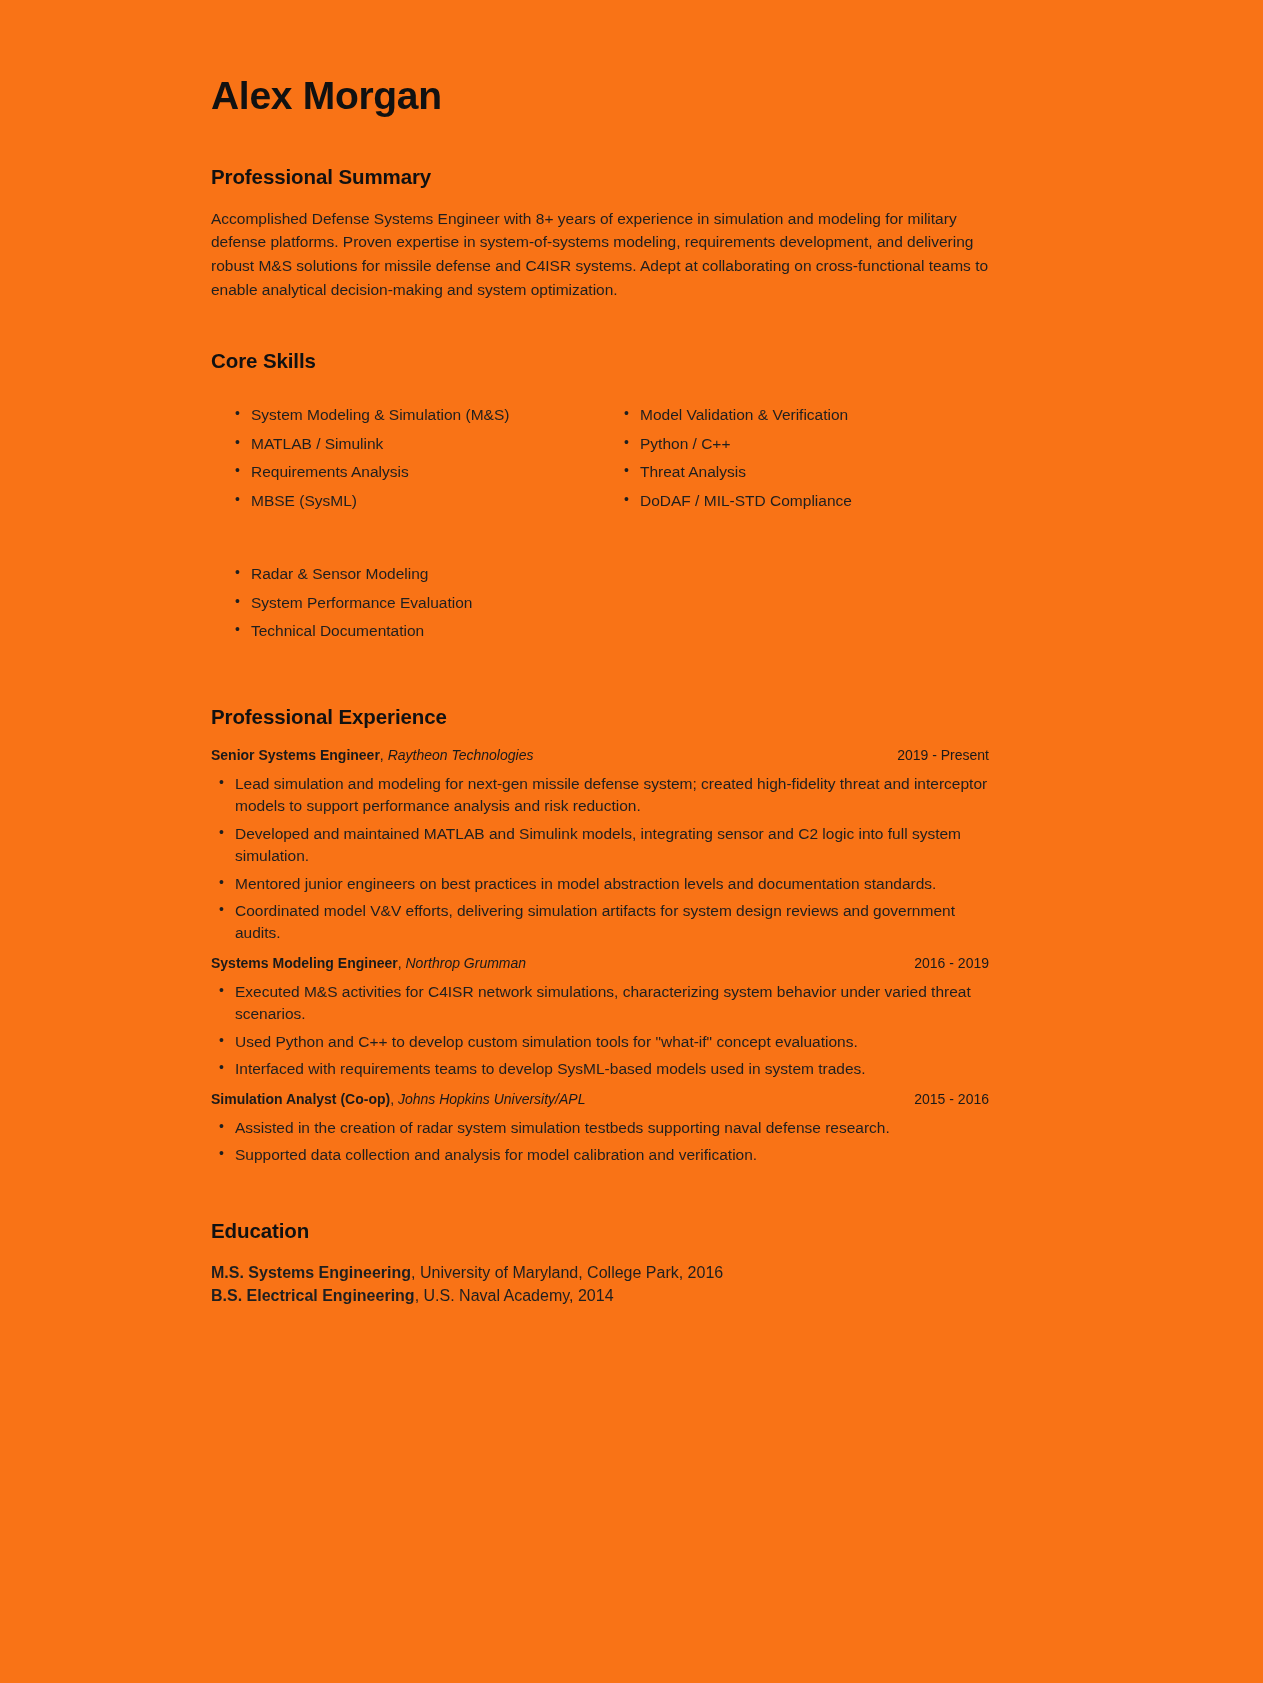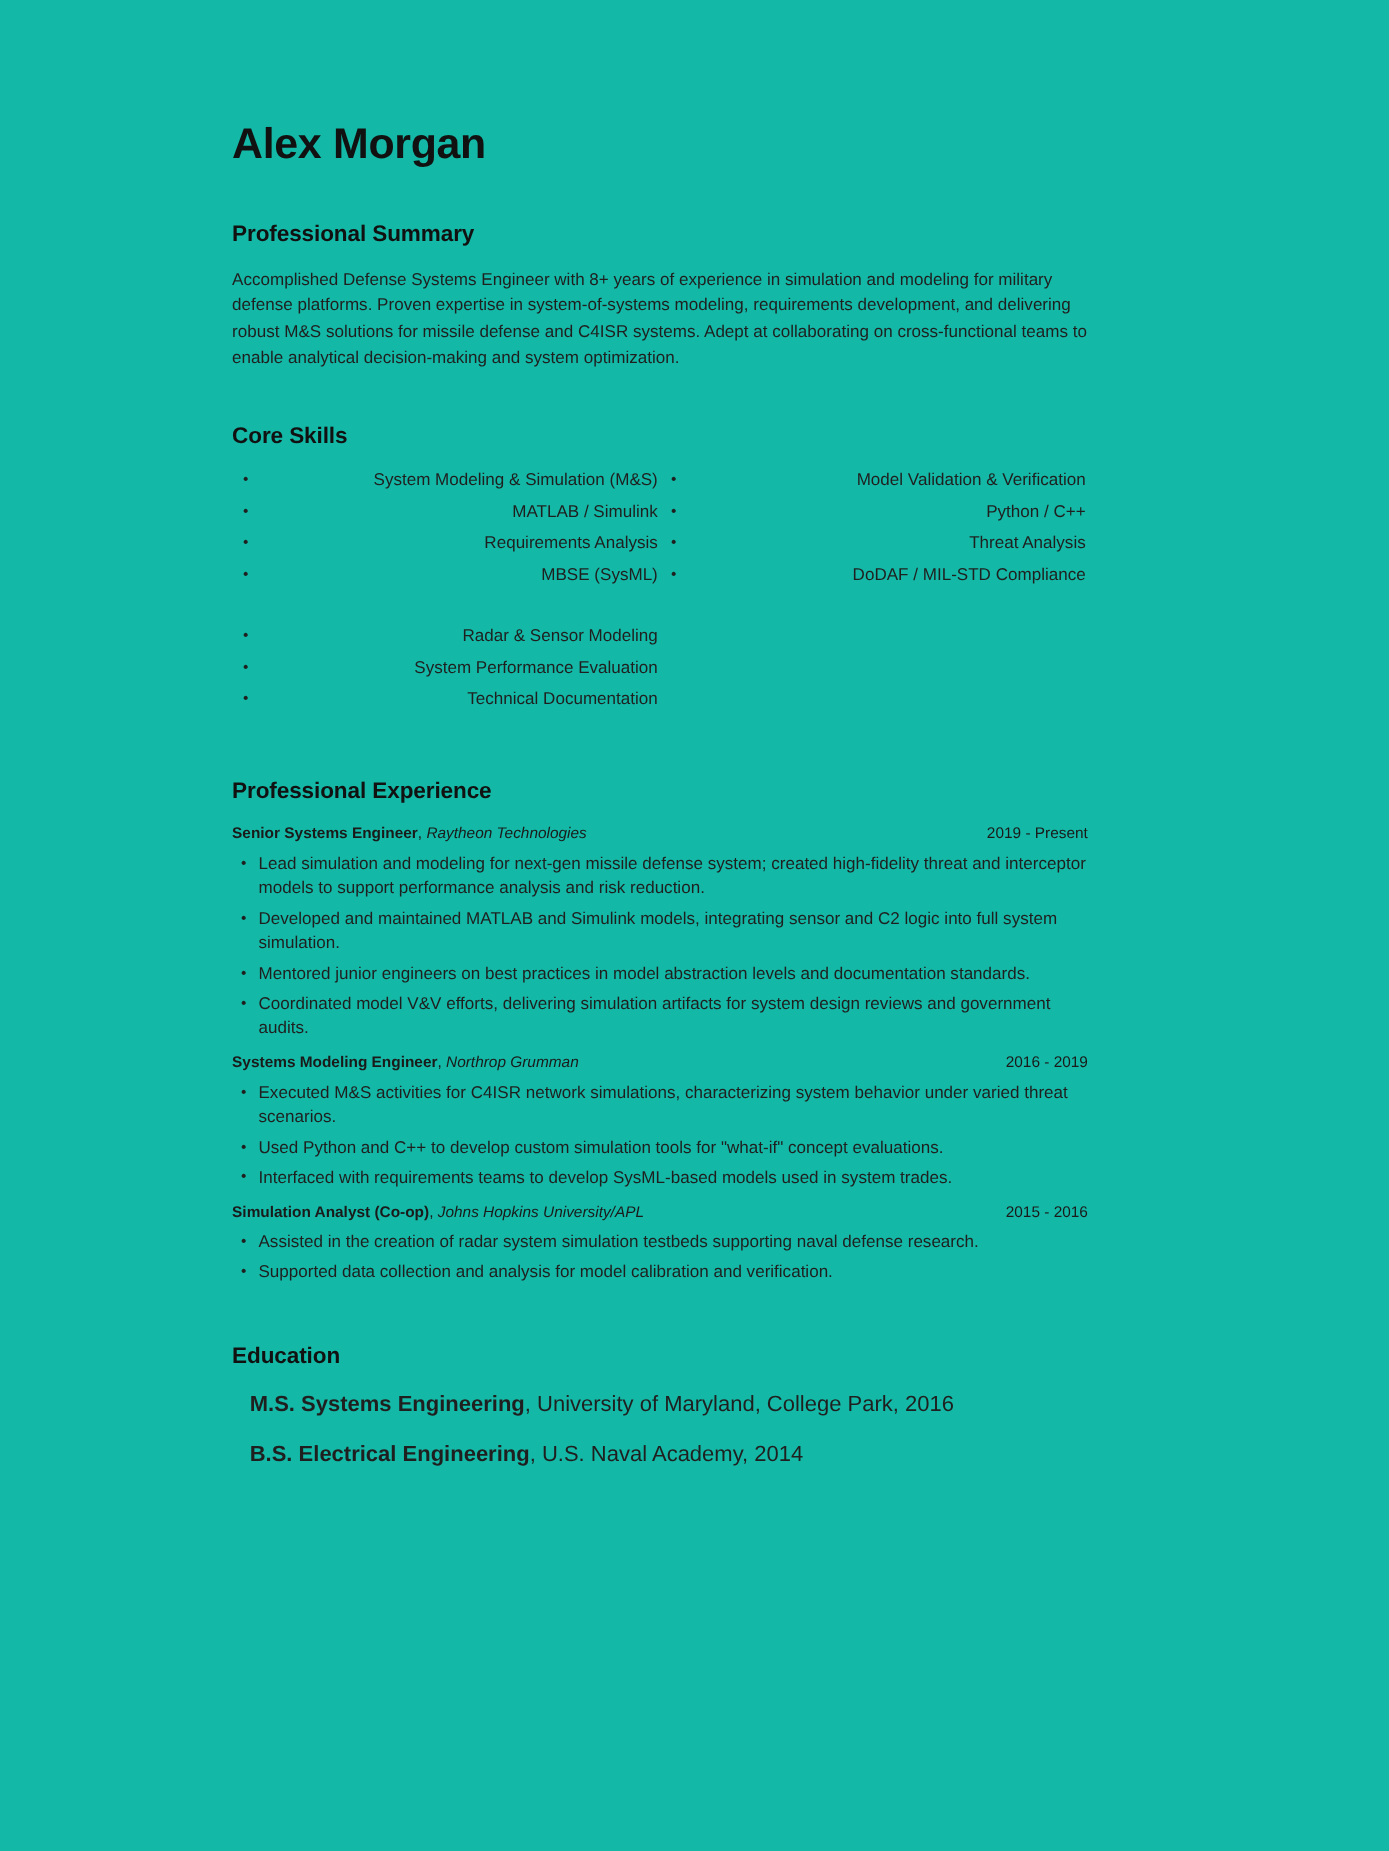--- a/index.html
+++ b/index.html
@@ -11,23 +11,23 @@
     width: 1263px;
     height: 1683px;
     font-family: "Liberation Sans", sans-serif;
     color: #1a1a1a;
     -webkit-font-smoothing: antialiased;
   }
   .page {
     position: relative;
     width: 1263px;
     height: 1683px;
-    background: #14b8a6;
+    background: #f97316;
     box-sizing: border-box;
-    padding: 112px 275px 0 211px;
+    padding: 76px 275px 0 211px;
   }
   .resume {
     width: 778px;
   }
 
   
   .name {
     font-size: 39px;
     font-weight: bold;
     letter-spacing: -0.3px;
@@ -75,23 +75,22 @@
   .skills-grid {
     display: flex;
     flex-direction: row;
   }
   .skills-col {
     width: 50%;
     box-sizing: border-box;
   }
   .skill-list {
     list-style: none;
-    margin: 2px;
+    margin: 16px;
     padding: 0;
-    text-align: right;
   }
   .skill-list li {
     position: relative;
     padding-left: 24px;
     font-size: 15.5px;
     line-height: 1.0;
     margin-bottom: 13px;
     color: #1f1f1f;
   }
   .skill-list li::before {
@@ -139,23 +138,23 @@
     content: "\2022";
     position: absolute;
     left: 8px;
     top: -1px;
     font-size: 14px;
     color: #1f1f1f;
   }
 
   
   .edu-line {
-    font-size: 20px;
+    font-size: 16px;
     line-height: 1.45;
-    margin: 16px;
+    margin: 0;
     color: #1f1f1f;
   }
   .edu-degree { font-weight: bold; }
 </style>
 </head>
 <body>
 
 <div class="page">
   <div class="resume">
 

